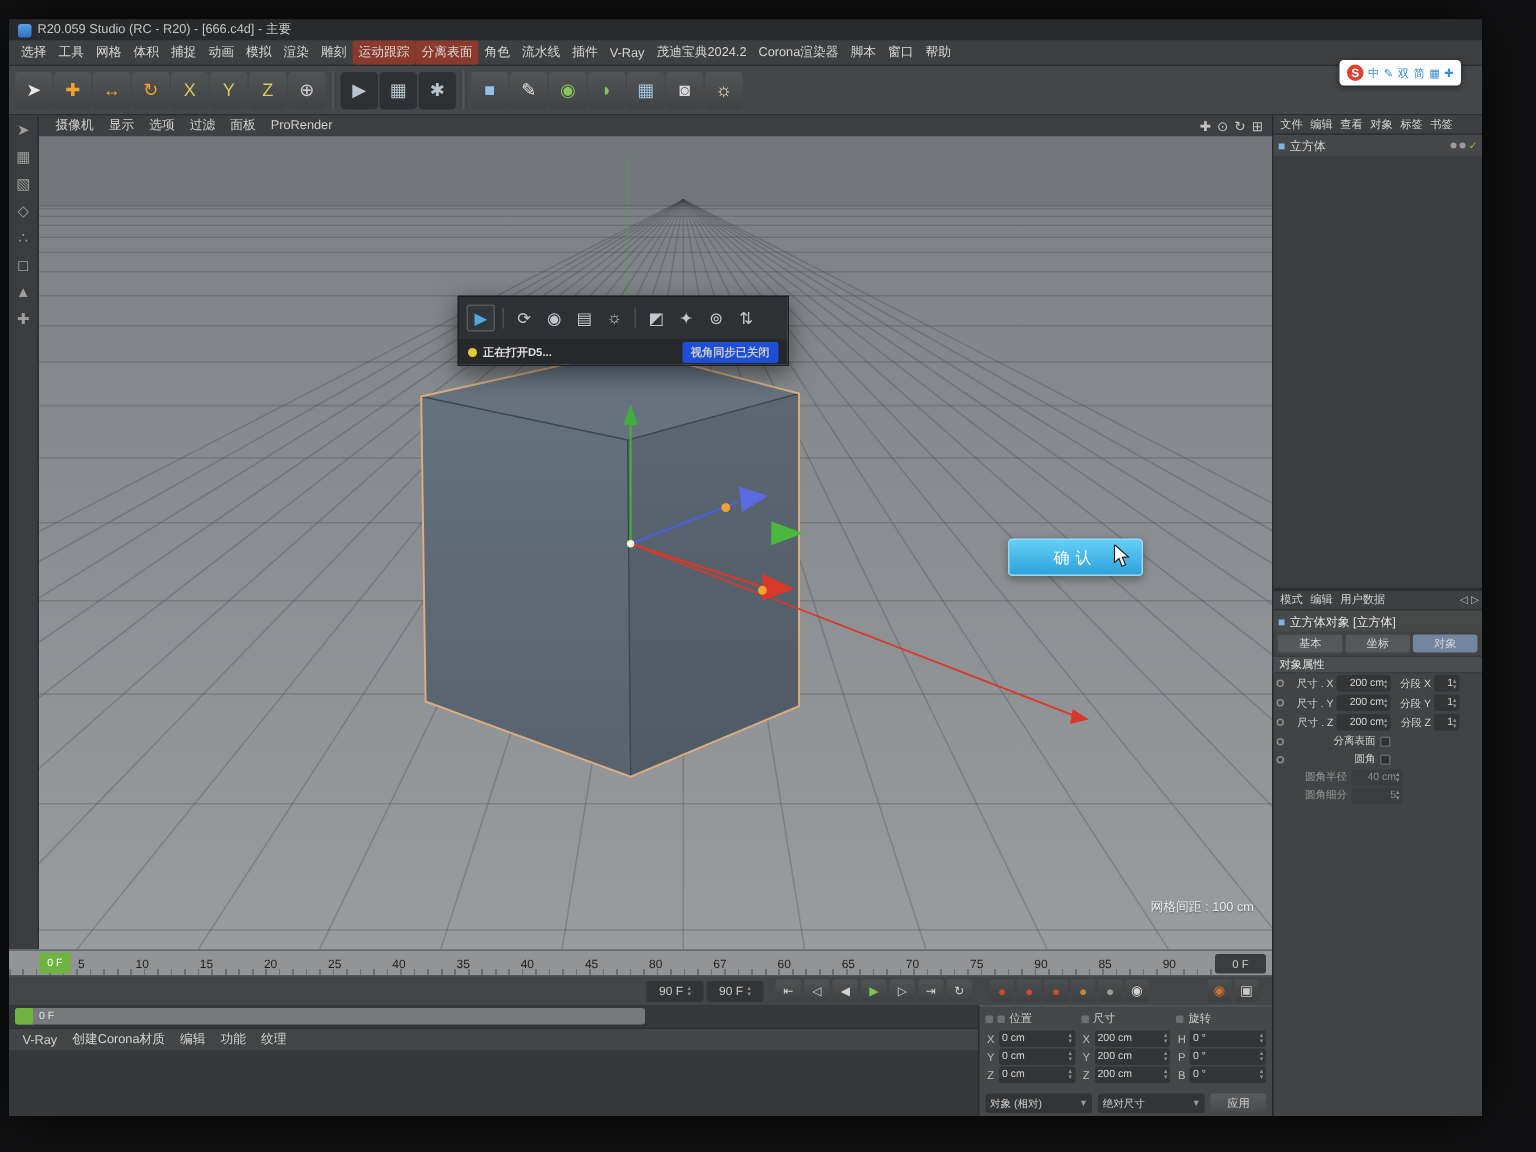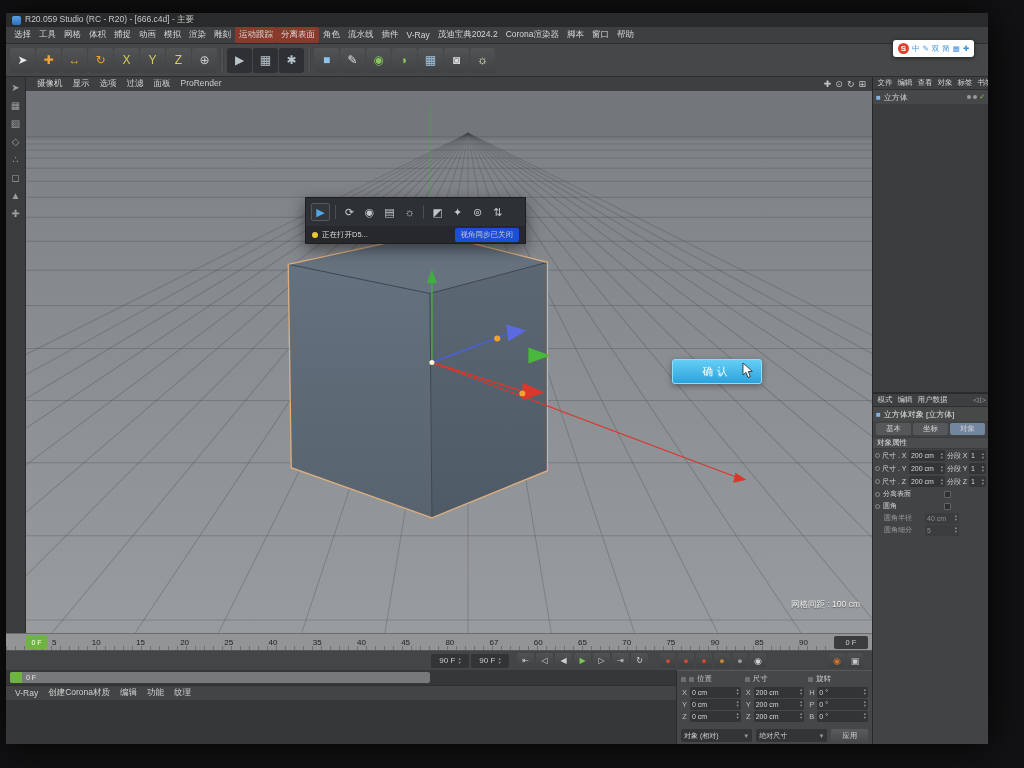--- a/index.html
+++ b/index.html
@@ -34,21 +34,21 @@
 
 
 .d5 { position:absolute; left:279px; top:106px; width:221px; border:1px solid #1d1e20; box-shadow:0 5px 16px rgba(0,0,0,.5); font-size:8px; }
 .d5-title { height:15px; background:#f1f1f1; color:#333; display:flex; align-items:center; gap:4px; padding:0 5px; }
 .d5-dot { width:8px; height:8px; border-radius:50%; background:#2f7fe8; flex:0 0 auto; }
 .d5-controls { margin-left:auto; display:flex; gap:8px; color:#555; }
 .d5-body { background:#2e3134; padding:5px 5px; display:flex; align-items:center; gap:3px; }
 .d5-play { width:19px; height:18px; border:1px solid #55595d; border-radius:2px; display:flex; align-items:center; justify-content:center; color:#4fa8e8; font-size:11px; background:#33373a; }
 .d5-icon { width:17px; height:17px; display:flex; align-items:center; justify-content:center; color:#c2c6ca; font-size:11px; }
 .d5-sep { width:1px; height:14px; background:#4b4e52; margin:0 2px; }
-.d5-status { background:#26282b; height:17px; display:flex; align-items:center; gap:4px; padding:0 6px; font-size:7.5px; color:#ddd; }
+.d5-status { background:#26282b; height:17px; display:flex; align-items:center; gap:4px; padding:0 6px; font-size:7.5px; color:#ddd;font-weight:bold; }
 .d5-status-dot { width:6px; height:6px; border-radius:50%; background:#e8c832; flex:0 0 auto; }
 .d5-status-right { margin-left:auto; background:#1d4ed8; padding:2px 6px; border-radius:2px; color:#c8c8c8; }
 
 
 .confirm { position:absolute; left:646px; top:268px; width:90px; height:25px; background:linear-gradient(#64cff6,#2da2dc); border:1px solid #8adfff; border-radius:3px; color:#fff; font-size:10.5px; letter-spacing:4px; display:flex; align-items:center; justify-content:center; box-shadow:0 2px 6px rgba(0,0,0,.35); }
 .cursor { position:absolute; left:716px; top:272px; width:12px; height:16px; }
 
 
 .ruler { height:17px; background:#939496; border-top:1px solid #6a6b6c; display:flex; align-items:center; position:relative; flex:0 0 auto; }
 .playhead { position:absolute; left:20px; top:1px; bottom:1px; width:21px; background:#6fb440; border-radius:2px; color:#fff; font-size:7px; display:flex; align-items:center; justify-content:center; z-index:2; }
@@ -81,21 +81,21 @@
 .axis-label { width:7px; text-align:center; color:#bdbdbd; }
 .field { flex:1; height:11px; background:#323436; border-radius:2px; display:flex; align-items:center; padding:0 2px; color:#d6d6d6; min-width:0; overflow:hidden; }
 .field .val { flex:1; white-space:nowrap; overflow:hidden; font-size:7px; }
 .spin::after { content:"▴\A▾"; white-space:pre; font-size:4.5px; line-height:3.6px; color:#8f8f8f; display:block; }
 .coords-bottom { height:13px; display:flex; gap:4px; margin-top:2px; }
 .dd { flex:1.25; background:#323436; border-radius:2px; display:flex; align-items:center; justify-content:space-between; padding:0 3px; font-size:7px; }
 .dd .caret { font-size:6px; color:#9a9a9a; }
 .apply-btn { flex:.7; background:linear-gradient(#5a5c5d,#474849); border-radius:2px; display:flex; align-items:center; justify-content:center; font-size:7.5px; }
 
 
-.right-panel { width:116px; background:#414344; border-left:1px solid #262728; display:flex; flex-direction:column; font-size:8px; color:#d2d2d2; flex:0 0 auto; }
+.right-panel { width:140px; background:#414344; border-left:1px solid #262728; display:flex; flex-direction:column; font-size:8px; color:#d2d2d2; flex:0 0 auto;text-align:right; }
 .rp-menu { height:13px; display:flex; align-items:center; background:#3d3f40; border-bottom:1px solid #2e2f30; font-size:7.5px; padding:0 2px; white-space:nowrap; }
 .rp-menu .mi { padding:0 2.5px; }
 .rp-menu-icons { margin-left:auto; display:flex; gap:2px; font-size:7px; color:#b8b8b8; }
 .om-item { height:14px; display:flex; align-items:center; gap:3px; padding:0 3px; background:#454748; }
 .om-cube-icon { color:#7fb3e6; font-size:8px; }
 .om-dots { margin-left:auto; display:flex; gap:2px; align-items:center; }
 .dot { width:4px; height:4px; border-radius:50%; background:#9a9a9a; }
 .om-tag { font-size:7px; color:#7ec850; }
 .om-empty { height:288px; background:#3a3c3d; }
 .am { border-top:2px solid #2a2b2c; display:flex; flex-direction:column; flex:1; min-height:0; }

